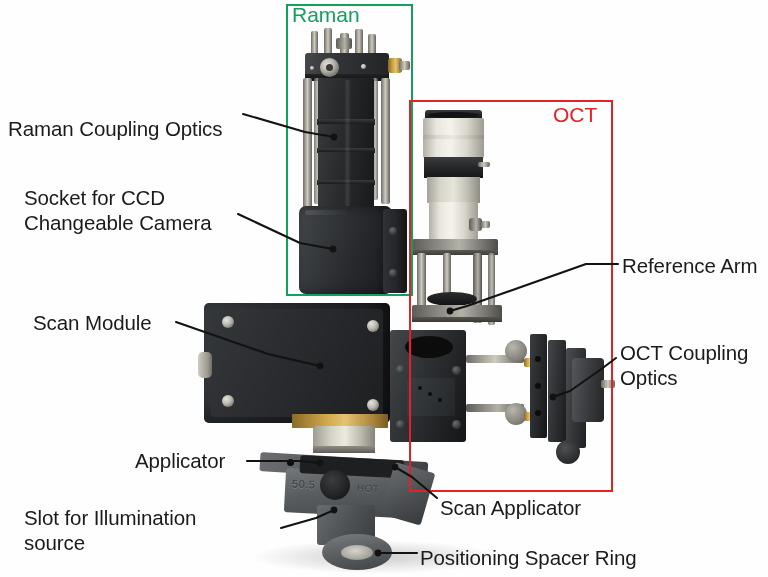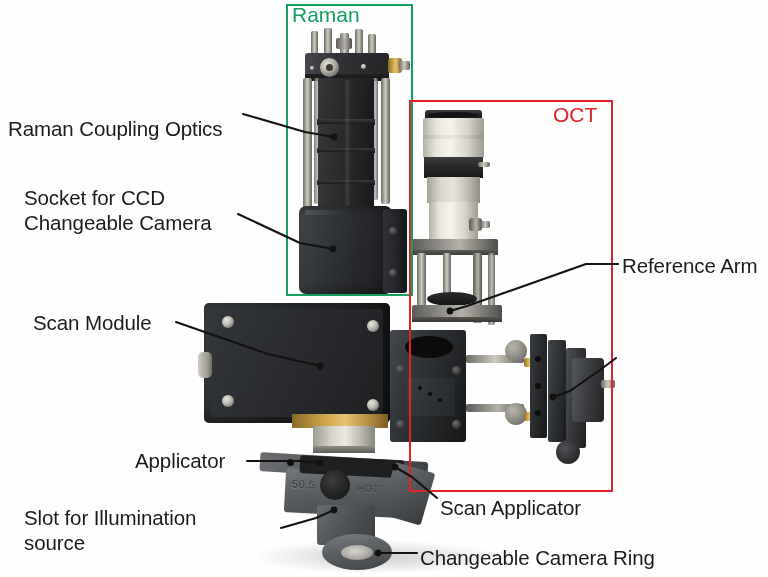--- a/index.html
+++ b/index.html
@@ -244,16 +244,18 @@
     </svg>
 
   <div class="lbl" style="left:8px;top:100px;margin-top:16px;">Raman Coupling Optics</div>
   <div class="lbl" style="left:24px;top:185px;">Socket for CCD
 Changeable Camera</div>
   <div class="lbl" style="left:33px;top:310px;">Scan Module</div>
   <div class="lbl" style="left:135px;top:448px;">Applicator</div>
   <div class="lbl" style="left:24px;top:505px;">Slot for Illumination
 source</div>
   <div class="lbl" style="left:622px;top:253px;text-align:right;">Reference Arm</div>
+  <div class="lbl" style="left:620px;top:340px;">OCT Coupling
+Optics</div>
   <div class="lbl" style="left:440px;top:495px;">Scan Applicator</div>
-  <div class="lbl" style="left:420px;top:545px;">Changeable Camera Ring</div>
+  <div class="lbl" style="left:420px;top:545px;">Positioning Spacer Ring</div>
 
 </div>
 
 </body></html>

